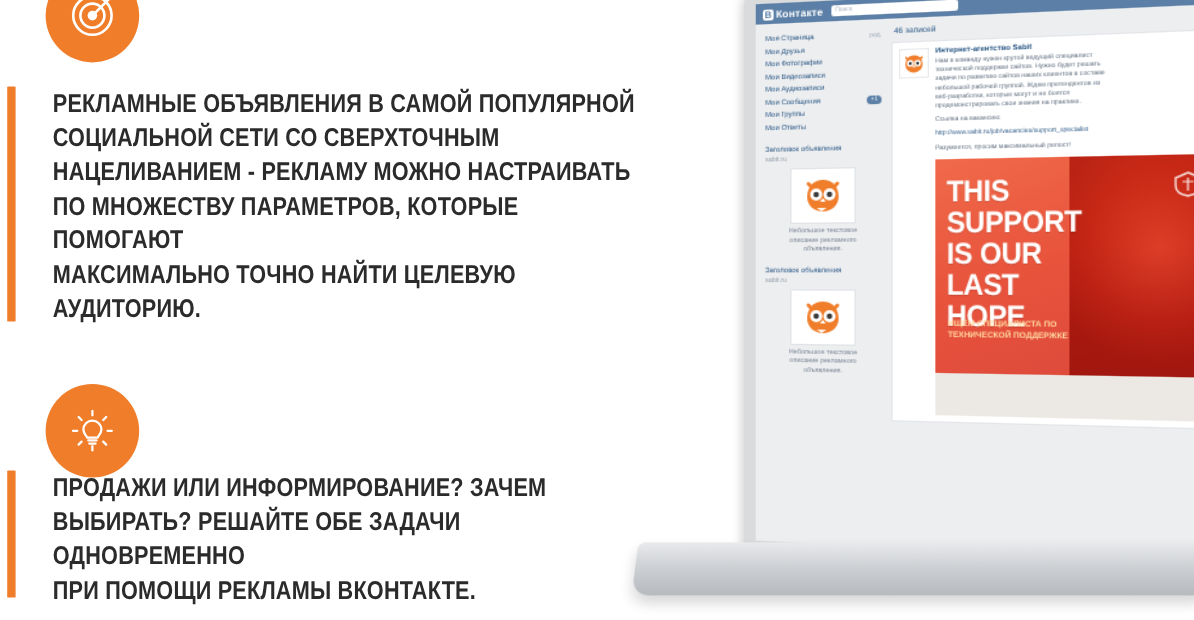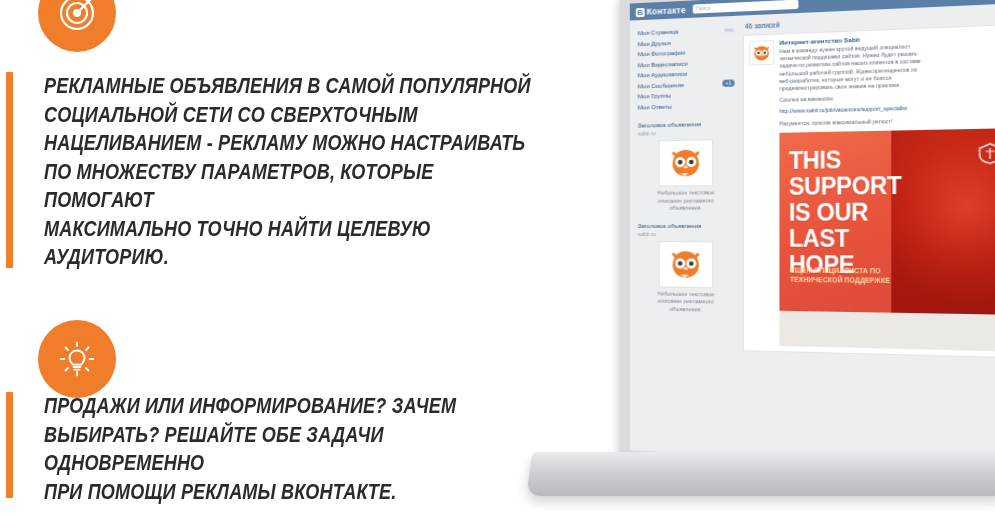--- a/index.html
+++ b/index.html
@@ -15,21 +15,20 @@
     position: relative;
   }
 
   
   .left-col {
     position: absolute;
     left: 0;
     top: 0;
     width: 640px;
     height: 517px;
-    font-style: italic;
   }
 
   .badge {
     position: absolute;
     width: 78px;
     height: 78px;
     border-radius: 50%;
     background: #f07d2a;
     display: flex;
     align-items: center;

